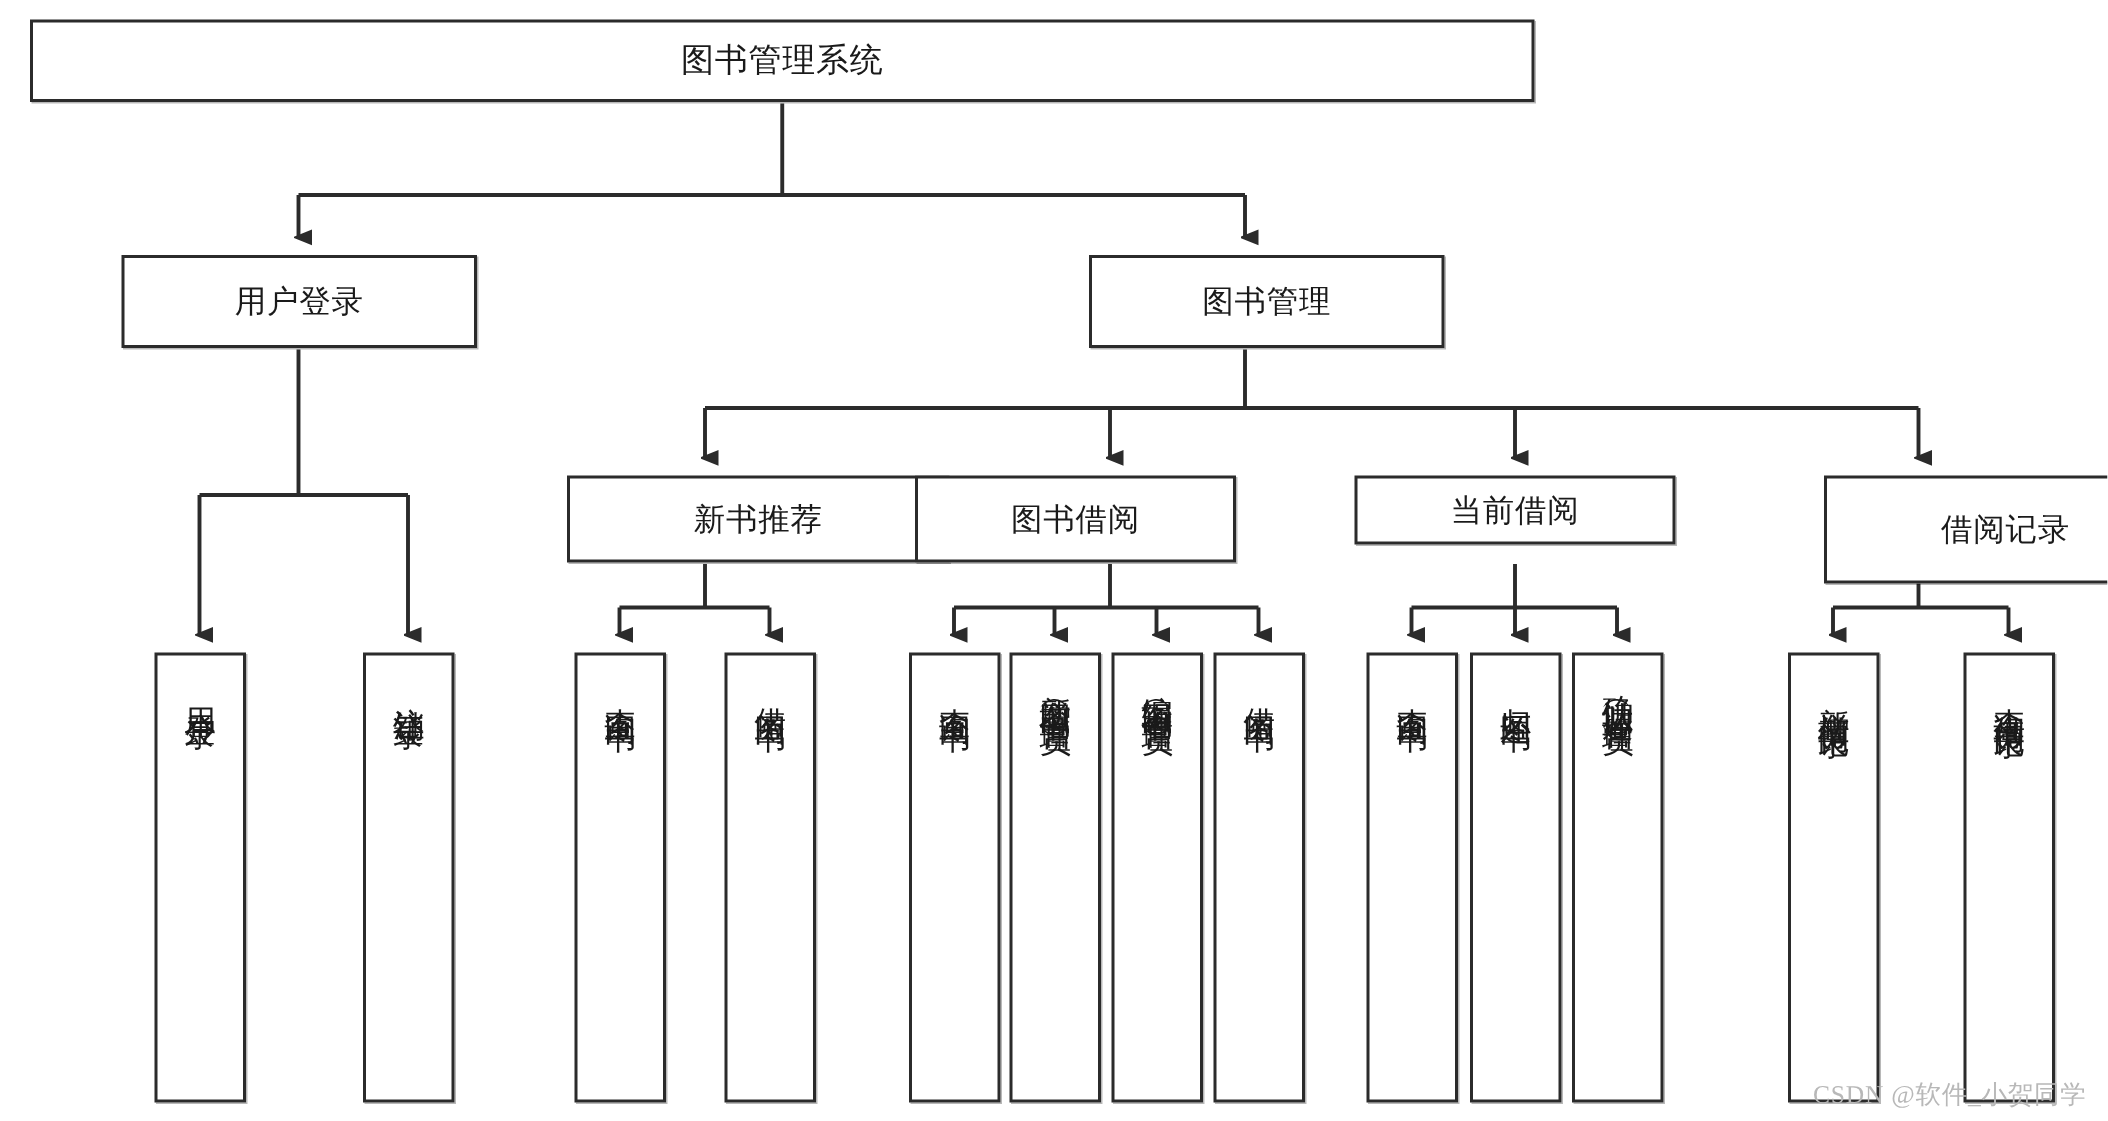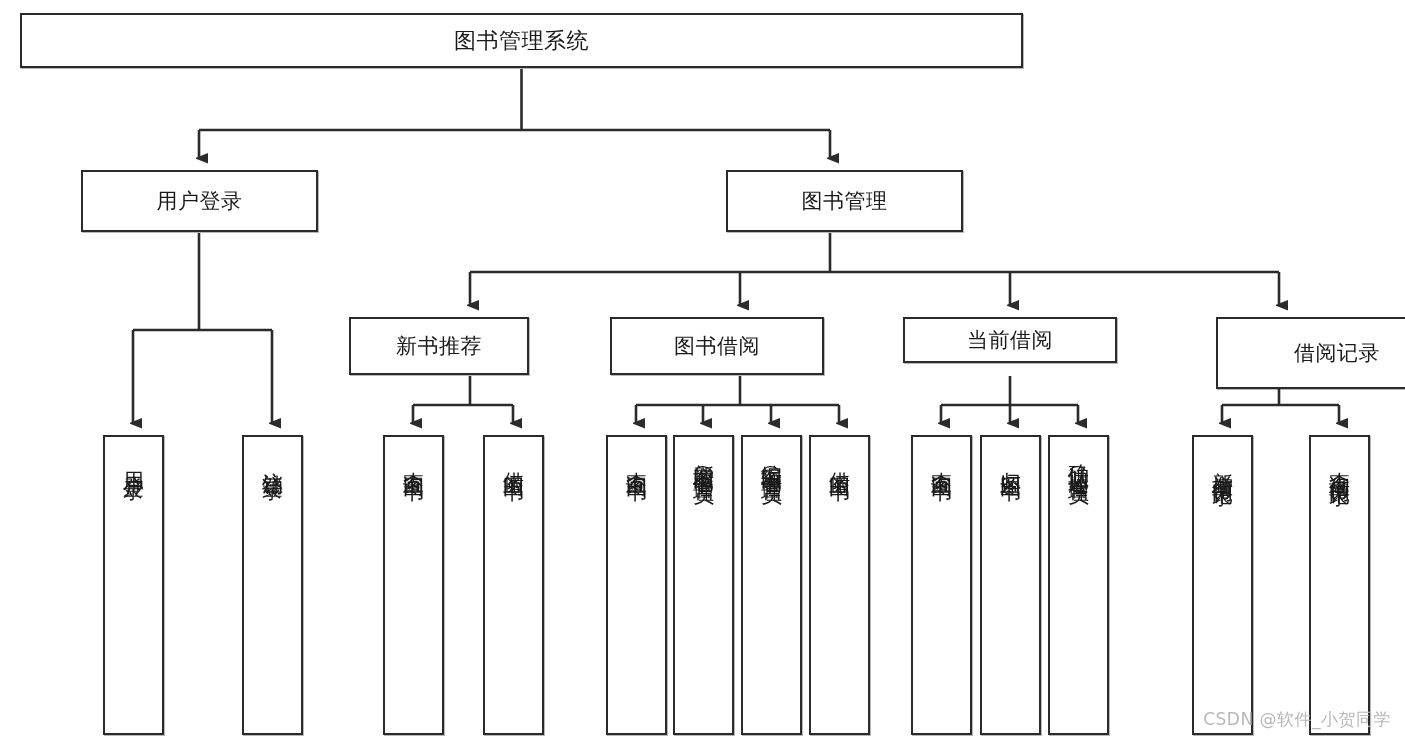--- a/index.html
+++ b/index.html
@@ -64,26 +64,27 @@
     line-height: 1.05;
     letter-spacing: 3px;
     white-space: nowrap;
   }
   .node.v.tall .label {
     padding-top: 2px;
   }
   #watermark {
     position: absolute;
     right: 14px;
-    bottom: 16px;
+    bottom: 6px;
     font-size: 17px;
     color: #b8b8b8;
     letter-spacing: 0.5px;
     white-space: nowrap;
     pointer-events: none;
+    font-family: Liberation Serif, serif;
   }
 </style>
 </head>
 <body>
 
 <div id="diagram-root">
 
   <svg id="edge-layer" viewBox="0 0 1405 747" xmlns="http://www.w3.org/2000/svg">
     <defs>
       <marker id="arrow" markerWidth="12" markerHeight="12" refX="5.5" refY="9" orient="auto" markerUnits="userSpaceOnUse">
@@ -138,21 +139,21 @@
     <span class="label">图书管理系统</span>
   </div>
 
   <div class="node h" style="left:81px; top:170px; width:237px; height:62px;">
     <span class="label">用户登录</span>
   </div>
   <div class="node h" style="left:711px; top:170px; width:237px; height:62px;margin-left:15px;">
     <span class="label">图书管理</span>
   </div>
 
-  <div class="node h" style="left:349px; top:317px; width:180px; height:58px;">
+  <div class="node h" style="left:378px; top:317px; width:255px; height:58px;">
     <span class="label">新书推荐</span>
   </div>
   <div class="node h" style="left:610px; top:317px; width:214px; height:58px;">
     <span class="label">图书借阅</span>
   </div>
   <div class="node h" style="left:903px; top:317px; width:214px; height:46px;">
     <span class="label">当前借阅</span>
   </div>
   <div class="node h" style="left:1216px; top:317px; width:214px; height:72px;padding-left:28px;">
     <span class="label">借阅记录</span>

